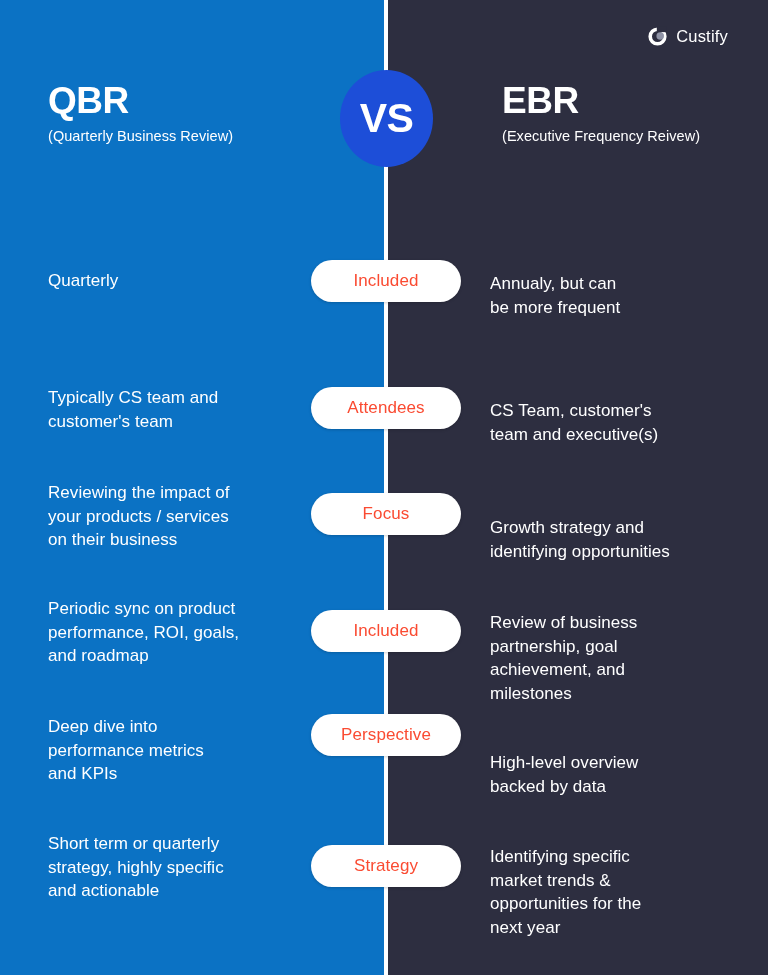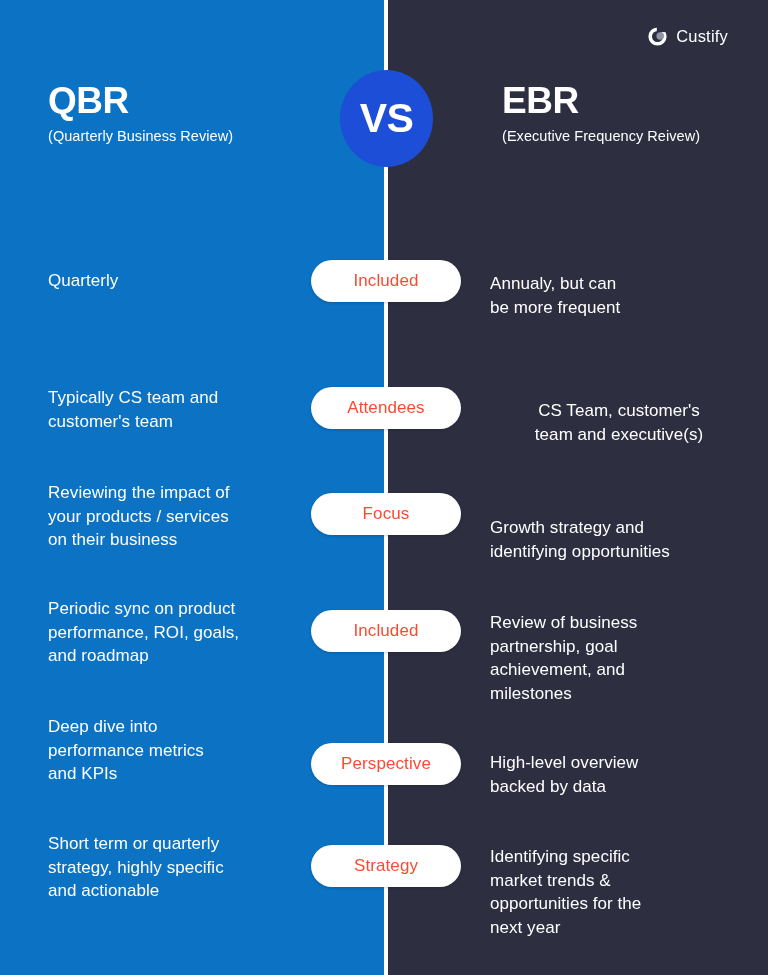--- a/index.html
+++ b/index.html
@@ -185,39 +185,39 @@
         <div class="pill" style="top: 260px;">
           <span class="pill-label">Included</span>
         </div>
         <div class="cell cell-right" style="top: 259px;">Annualy, but can<br>be more frequent</div>
       </div>
       <div class="row" style="top: 0px;">
         <div class="cell cell-left" style="top: 386px;">Typically CS team and<br>customer's team</div>
         <div class="pill" style="top: 387px;">
           <span class="pill-label">Attendees</span>
         </div>
-        <div class="cell cell-right" style="top: 386px; text-align: center;">CS Team, customer's<br>team and executive(s)</div>
+        <div class="cell cell-right" style="top: 386px;">CS Team, customer's<br>team and executive(s)</div>
       </div>
       <div class="row" style="top: 0px;">
         <div class="cell cell-left" style="top: 481px;">Reviewing the impact of<br>your products / services<br>on their business</div>
         <div class="pill" style="top: 493px;">
           <span class="pill-label">Focus</span>
         </div>
         <div class="cell cell-right" style="top: 503px;">Growth strategy and<br>identifying opportunities</div>
       </div>
       <div class="row" style="top: 0px;">
         <div class="cell cell-left" style="top: 597px;">Periodic sync on product<br>performance, ROI, goals,<br>and roadmap</div>
         <div class="pill" style="top: 610px; text-align: right;">
           <span class="pill-label">Included</span>
         </div>
         <div class="cell cell-right" style="top: 598px;">Review of business<br>partnership, goal<br>achievement, and<br>milestones</div>
       </div>
       <div class="row" style="top: 0px;">
         <div class="cell cell-left" style="top: 715px;">Deep dive into<br>performance metrics<br>and KPIs</div>
-        <div class="pill" style="top: 743px;">
+        <div class="pill" style="top: 714px;">
           <span class="pill-label">Perspective</span>
         </div>
         <div class="cell cell-right" style="top: 738px;">High-level overview<br>backed by data</div>
       </div>
       <div class="row" style="top: 0px;">
         <div class="cell cell-left" style="top: 832px;">Short term or quarterly<br>strategy, highly specific<br>and actionable</div>
         <div class="pill" style="top: 845px;">
           <span class="pill-label">Strategy</span>
         </div>
         <div class="cell cell-right" style="top: 832px;">Identifying specific<br>market trends &amp;<br>opportunities for the<br>next year</div>

